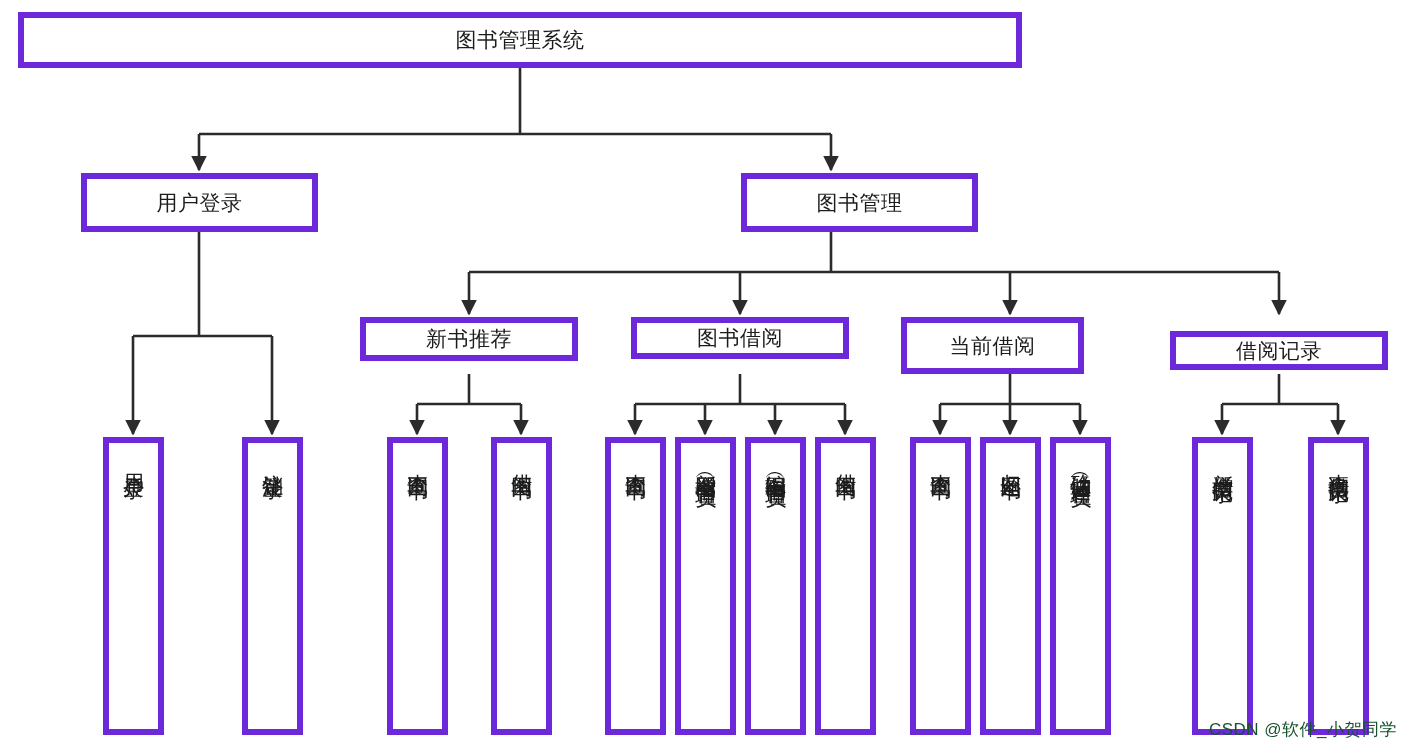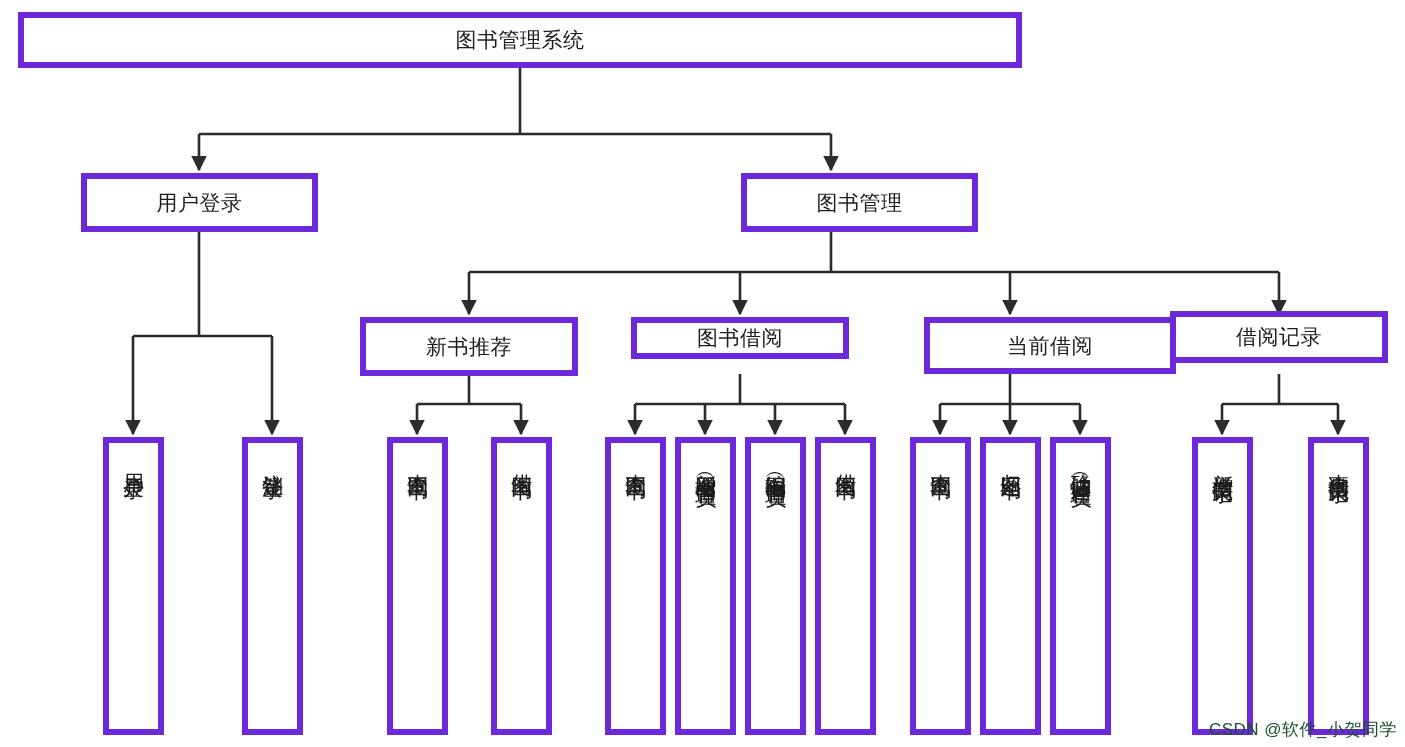--- a/index.html
+++ b/index.html
@@ -122,30 +122,30 @@
     <span class="label">图书管理系统</span>
   </div>
 
   <div class="node" style="left:81px; top:173px; width:237px; height:59px;">
     <span class="label">用户登录</span>
   </div>
   <div class="node" style="left:711px; top:173px; width:237px; height:59px;margin-left:30px;">
     <span class="label">图书管理</span>
   </div>
 
-  <div class="node" style="left:360px; top:317px; width:218px; height:59px;text-align:center;">
+  <div class="node" style="left:360px; top:317px; width:218px; height:44px;text-align:center;">
     <span class="label">新书推荐</span>
   </div>
   <div class="node" style="left:631px; top:317px; width:218px; height:42px;">
     <span class="label">图书借阅</span>
   </div>
-  <div class="node" style="left:901px; top:317px; width:252px; height:57px;margin-left:23px;">
+  <div class="node" style="left:901px; top:317px; width:183px; height:57px;">
     <span class="label">当前借阅</span>
   </div>
-  <div class="node" style="left:1170px; top:311px; width:218px; height:52px;">
+  <div class="node" style="left:1170px; top:331px; width:218px; height:39px;">
     <span class="label">借阅记录</span>
   </div>
 
   <div class="node vertical" style="left:103px; top:437px; width:61px; height:298px;">
     <span class="label">用户登录</span>
   </div>
   <div class="node vertical" style="left:242px; top:437px; width:61px; height:298px;">
     <span class="label">注销登录</span>
   </div>
 

